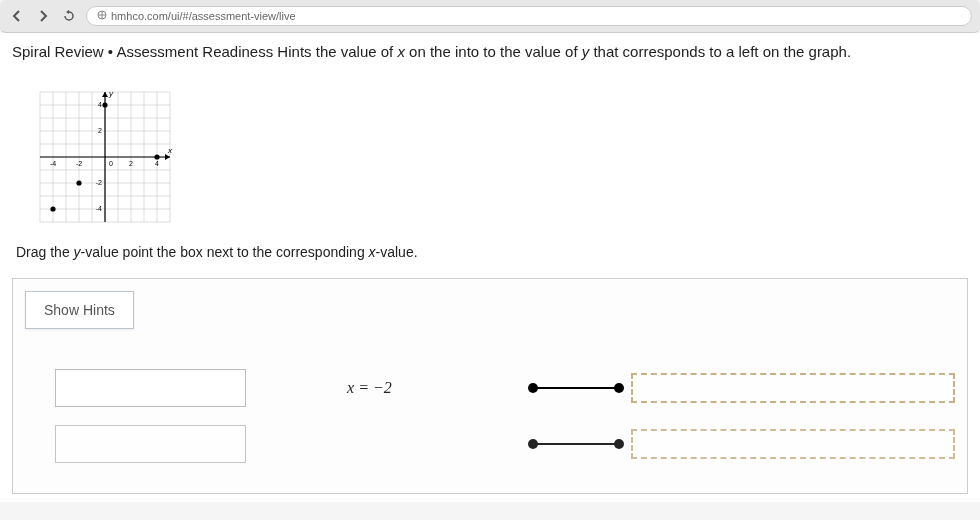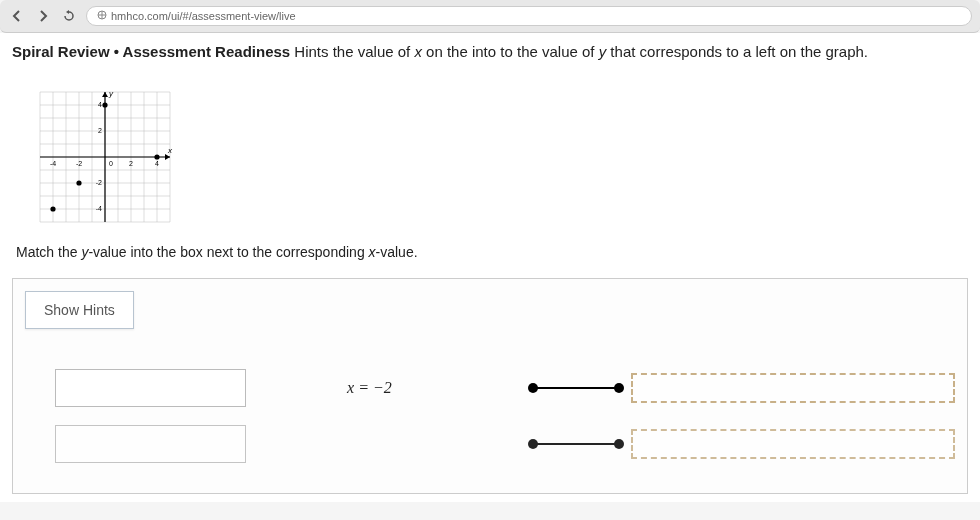--- a/index.html
+++ b/index.html
@@ -48,21 +48,21 @@
     .content {
       padding: 8px 12px;
       background: #fff;
     }
     .question-text {
       font-size: 15px;
       color: #222;
       margin-bottom: 20px;
       line-height: 1.4;
     }
-    .question-text b { font-weight: 700; }
+    .question-text b { font-weight: 400; }
     .question-text em { font-style: italic; }
     .graph-container {
       margin: 18px 0 10px 18px;
     }
     .instruction {
       font-size: 14px;
       color: #222;
       margin: 12px 0 18px 4px;
     }
     .panel {
@@ -207,21 +207,21 @@
         <text x="138" y="71" font-size="8" font-style="italic" fill="#000">x</text>
         <text x="79" y="14" font-size="8" font-style="italic" fill="#000">y</text>
         <circle cx="23" cy="127" r="2.6" fill="#000"></circle>
         <circle cx="49" cy="101" r="2.6" fill="#000"></circle>
         <circle cx="75" cy="23" r="2.6" fill="#000"></circle>
         <circle cx="127" cy="75" r="2.6" fill="#000"></circle>
       </svg>
   </div>
 
   <p class="instruction">
-    <span>Match the </span><em>y</em><span>-value into the box next to the corresponding </span><em>x</em><span>-value.</span>
+    <span>Drag the </span><em>y</em><span>-value point the box next to the corresponding </span><em>x</em><span>-value.</span>
   </p>
 
   <div class="panel">
     <button class="hints-btn">Show Hints</button>
 
     <div class="match-row">
       <div class="drop-box"></div>
       <div class="x-label">x = −2</div>
       <div class="connector"></div>
       <div class="drag-source"></div>

